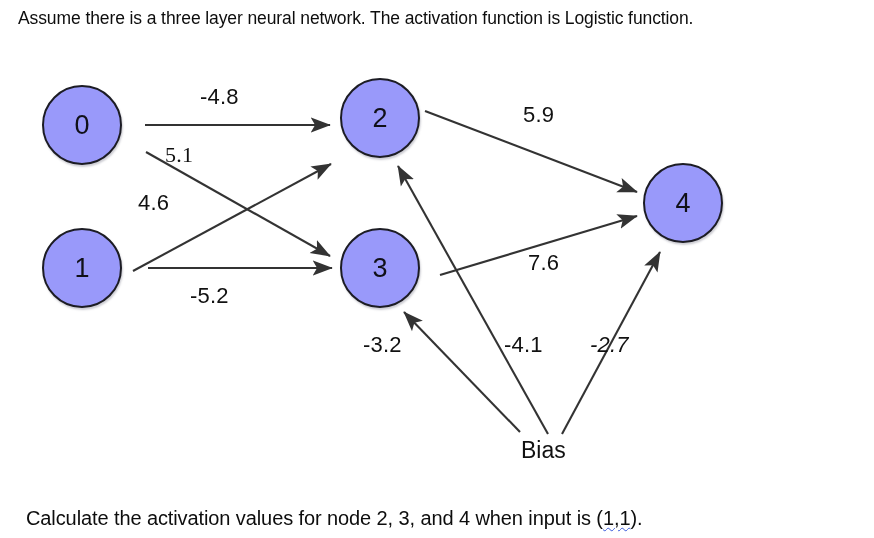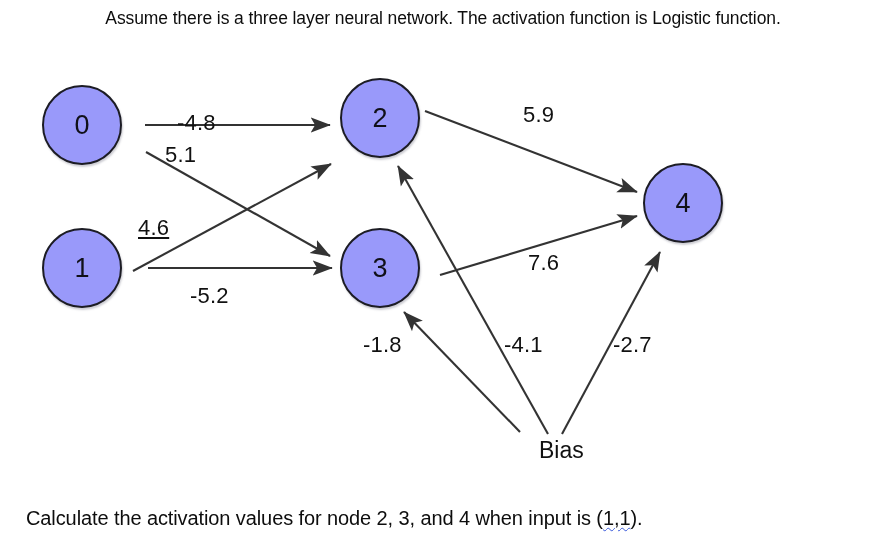--- a/index.html
+++ b/index.html
@@ -20,21 +20,20 @@
   .prompt-top {
     position: absolute;
     left: 18px;
     top: 8px;
     width: 850px;
     font-size: 17.5px;
     line-height: 1.25;
     letter-spacing: -0.1px;
     white-space: nowrap;
     color: #0d0d0d;
-    text-align: center;
   }
   .prompt-bottom {
     position: absolute;
     left: 26px;
     top: 506px;
     width: 830px;
     font-size: 20px;
     line-height: 1.25;
     letter-spacing: -0.1px;
     white-space: nowrap;
@@ -141,28 +140,28 @@
   <div class="node" style="left:340px; top:22px;">
     <span>2</span>
   </div>
   <div class="node" style="left:340px; top:172px;">
     <span>3</span>
   </div>
   <div class="node" style="left:643px; top:107px;">
     <span>4</span>
   </div>
 
-  <div class="wlabel" style="left:177px; top:28px;margin-top:26px;">-4.8</div>
-  <div class="wlabel" style="left:165px; top:86px;">5.1</div>
-  <div class="wlabel" style="left:138px; top:159px;text-decoration:underline;">4.6</div>
+  <div class="wlabel" style="left:200px; top:28px;">-4.8</div>
+  <div class="wlabel" style="left:165px; top:86px;font-family:Liberation Serif, serif;">5.1</div>
+  <div class="wlabel" style="left:138px; top:134px;">4.6</div>
   <div class="wlabel" style="left:190px; top:227px;text-align:center;">-5.2</div>
   <div class="wlabel" style="left:523px; top:46px;">5.9</div>
   <div class="wlabel" style="left:528px; top:194px;">7.6</div>
-  <div class="wlabel" style="left:363px; top:276px;">-1.8</div>
+  <div class="wlabel" style="left:363px; top:276px;">-3.2</div>
   <div class="wlabel" style="left:504px; top:276px;">-4.1</div>
-  <div class="wlabel" style="left:613px; top:276px;">-2.7</div>
+  <div class="wlabel" style="left:590px; top:276px;font-style:italic;">-2.7</div>
 
-  <div class="bias-label" style="left:521px; top:381px;margin-left:18px;">Bias</div>
+  <div class="bias-label" style="left:521px; top:381px;">Bias</div>
 </div>
 
 <div class="prompt-bottom">
   <span>Calculate the activation values for node 2, 3, and 4 when input is (</span><span class="misspell">1,1</span><span>).</span>
 </div>
 
 </body></html>

